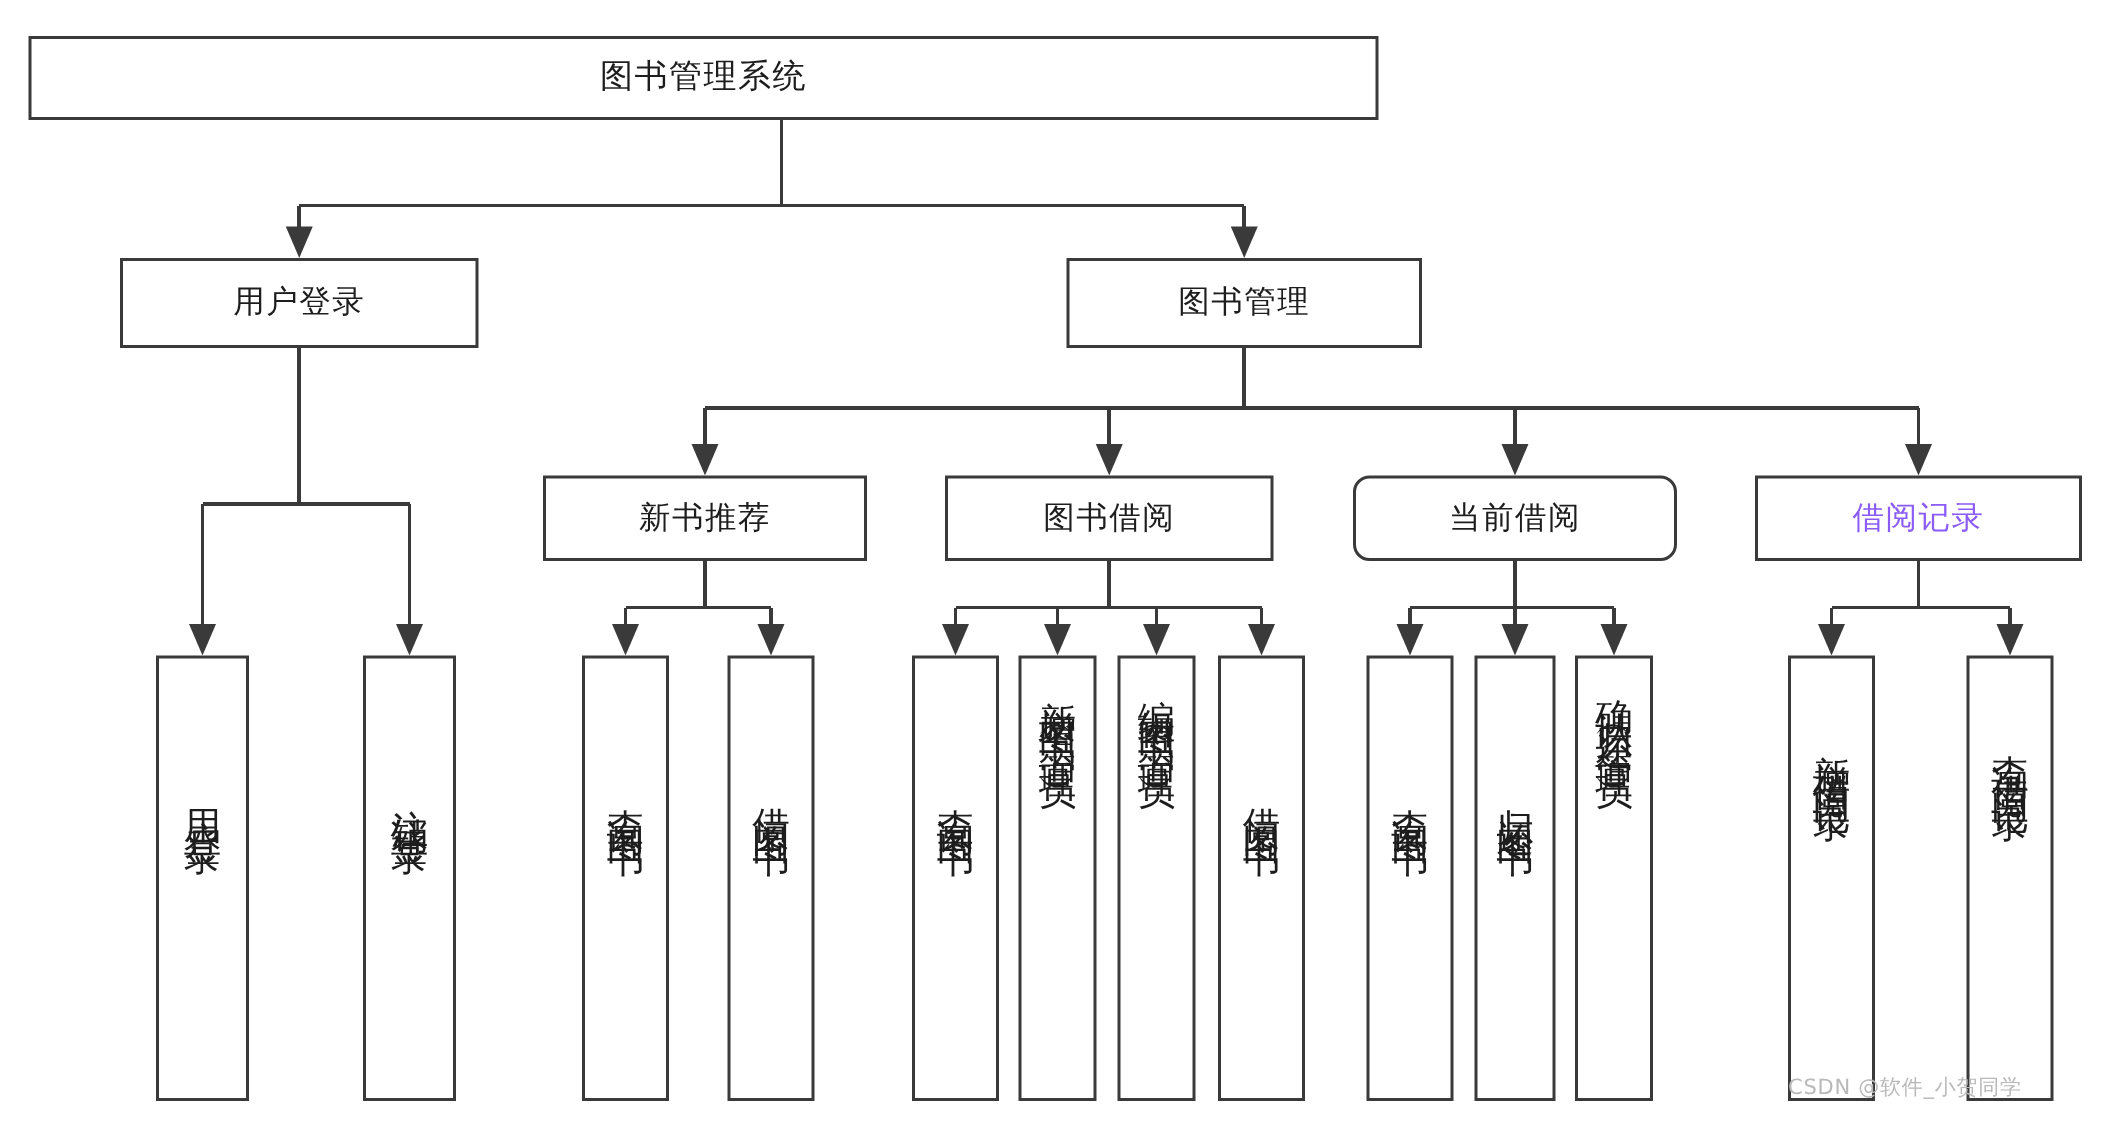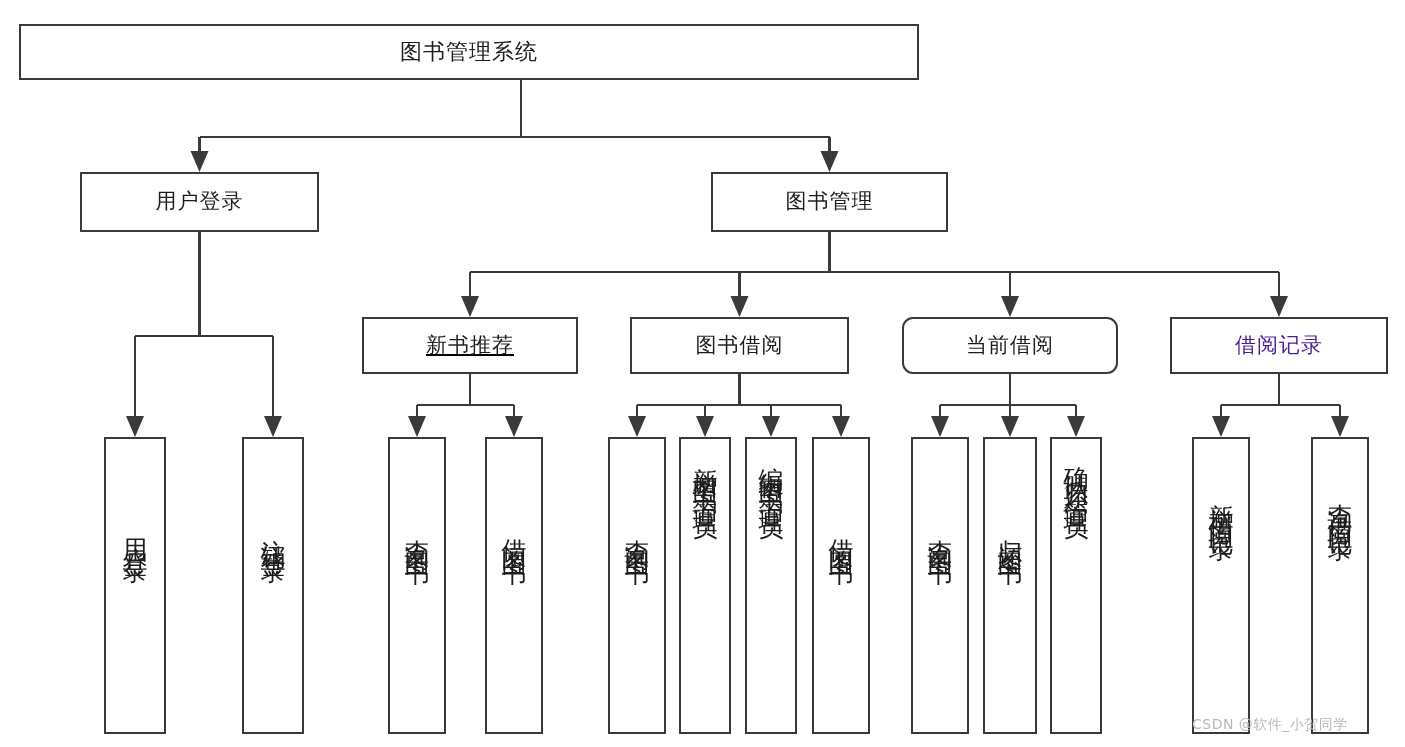--- a/index.html
+++ b/index.html
@@ -85,31 +85,31 @@
   <div id="nodes">
       <div class="node h root" style="left: 19px; top: 24px; width: 900px; height: 56px; border-color: rgb(58, 58, 58);">
         <span class="cap" style="color: rgb(29, 29, 29);">图书管理系统</span>
       </div>
       <div class="node h" style="left: 80px; top: 172px; width: 239px; height: 60px; border-color: rgb(58, 58, 58);">
         <span class="cap" style="color: rgb(29, 29, 29);">用户登录</span>
       </div>
       <div class="node h" style="left: 711px; top: 172px; width: 237px; height: 60px; border-color: rgb(58, 58, 58);">
         <span class="cap" style="color: rgb(29, 29, 29);">图书管理</span>
       </div>
-      <div class="node h" style="left: 362px; top: 317px; width: 216px; height: 57px; border-color: rgb(58, 58, 58); text-decoration: underline;">
+      <div class="node h" style="left: 362px; top: 317px; width: 216px; height: 57px; border-color: rgb(58, 58, 58);">
         <span class="cap" style="color: rgb(29, 29, 29);">新书推荐</span>
       </div>
       <div class="node h" style="left: 630px; top: 317px; width: 219px; height: 57px; border-color: rgb(58, 58, 58);">
         <span class="cap" style="color: rgb(29, 29, 29);">图书借阅</span>
       </div>
       <div class="node h" style="left: 902px; top: 317px; width: 216px; height: 57px; border-color: rgb(58, 58, 58); border-radius: 11px;">
         <span class="cap" style="color: rgb(29, 29, 29);">当前借阅</span>
       </div>
       <div class="node h" style="left: 1170px; top: 317px; width: 218px; height: 57px; border-color: rgb(58, 58, 58);">
-        <span class="cap" style="color: #4c1d95;">借阅记录</span>
+        <span class="cap" style="color: #8b5cf6;">借阅记录</span>
       </div>
       <div class="node v" style="left: 104px; top: 437px; width: 62px; height: 297px; border-color: rgb(58, 58, 58);">
         <span class="cap" style="color: rgb(29, 29, 29); margin-top: 80px;">用户登录</span>
       </div>
       <div class="node v" style="left: 242px; top: 437px; width: 62px; height: 297px; border-color: rgb(58, 58, 58);">
         <span class="cap" style="color: rgb(29, 29, 29); margin-top: 80px;">注销登录</span>
       </div>
       <div class="node v" style="left: 388px; top: 437px; width: 58px; height: 297px; border-color: rgb(58, 58, 58);">
         <span class="cap" style="color: rgb(29, 29, 29); margin-top: 80px;">查询图书</span>
       </div>

